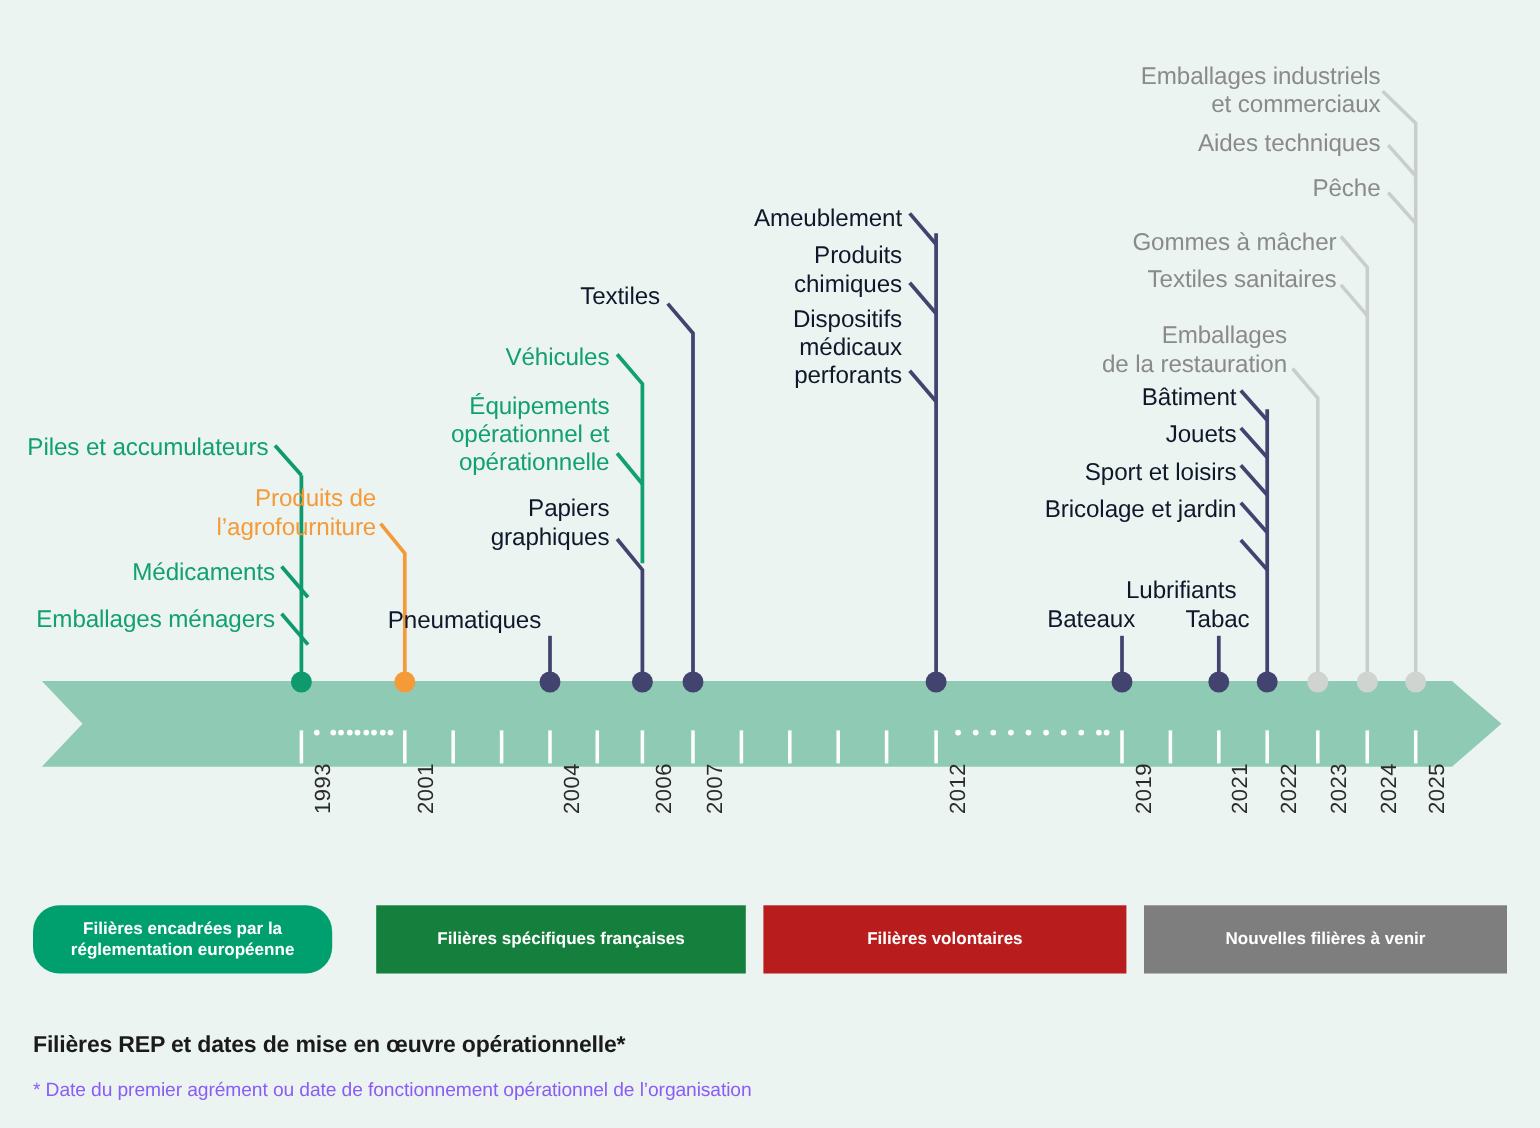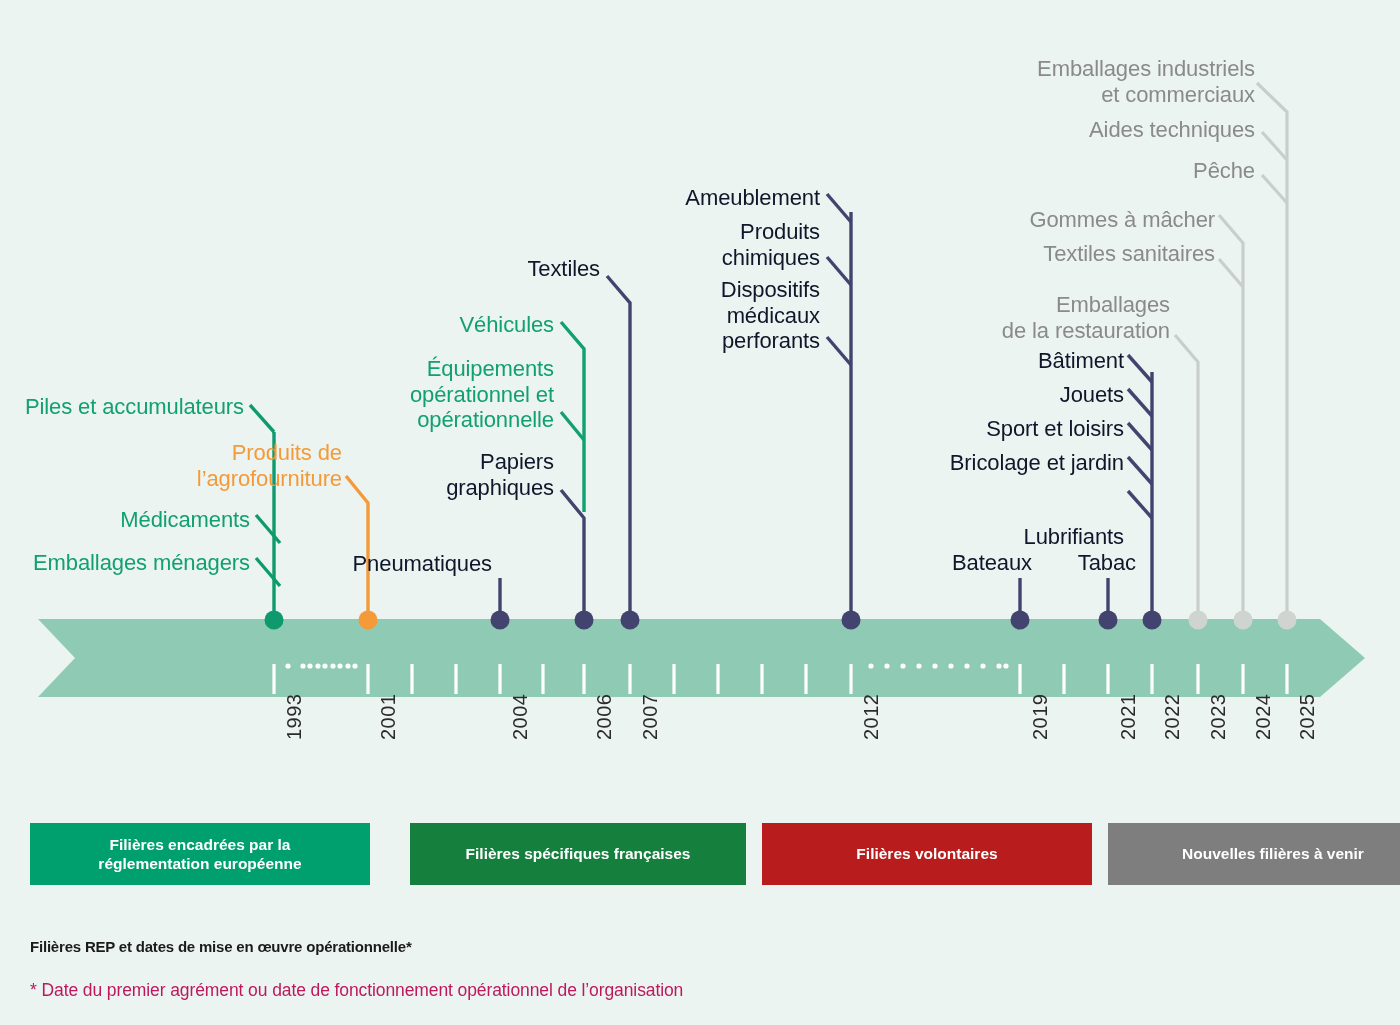--- a/index.html
+++ b/index.html
@@ -47,34 +47,34 @@
     height:62px;
     display:flex; align-items:center; justify-content:center;
     text-align:center;
     color:#fff;
     font-size:15.5px;
     font-weight:bold;
     line-height:1.25;
     padding:0 14px;
     white-space:pre-line;
   }
-  .lg0 { width:340px; background:#00A06E; }
+  .lg0 { width:272px; background:#00A06E;border-radius:24px; }
   .lg1 { width:336px; background:#15803d;margin-left:24px; }
   .lg2 { width:330px; background:#b91c1c; }
   .lg3 { width:330px; background:#7E7E7E;text-align:right; }
 
   
   .title {
     position:absolute; left:30px; top:938px;
-    font-size:15px; font-weight:bold; color:#1B1B1B;
+    font-size:21px; font-weight:bold; color:#1B1B1B;
     letter-spacing:-0.2px;
   }
   .subtitle {
     position:absolute; left:30px; top:980px;
-    font-size:17.5px; color:#be185d;
+    font-size:17.5px; color:#8b5cf6;
     letter-spacing:-0.1px;
   }
 </style>
 </head>
 <body>
 
 <div id="stage">
 
   <svg class="canvas" viewBox="0 0 1400 790">
 

